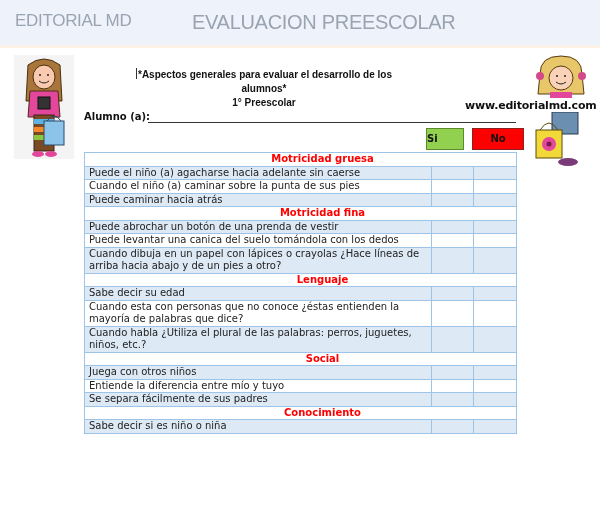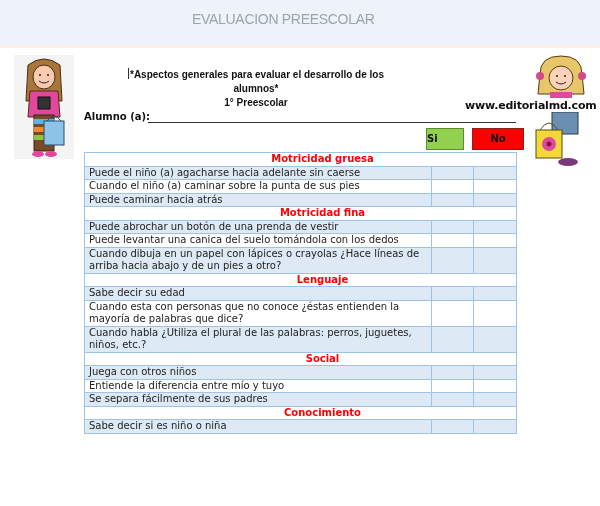--- a/index.html
+++ b/index.html
@@ -11,26 +11,26 @@
       background: #eef3fb;
       border-bottom: 3px solid #fdf0e4;
     }
     .topbar .t1 {
       position: absolute; left: 15px; top: 11px;
       font-family: "Liberation Sans", sans-serif; font-size: 17px;
       color: #9aa3b0; letter-spacing: -0.3px;
     }
     .topbar .t2 {
       position: absolute; left: 192px; top: 11px;
-      font-family: "Liberation Sans", sans-serif; font-size: 14px;
+      font-family: "Liberation Sans", sans-serif; font-size: 20px;
       color: #9aa3b0; letter-spacing: -0.3px;
     }
 
     .doc-title {
-      position: absolute; left: 116px; top: 68px; width: 280px;
+      position: absolute; left: 124px; top: 68px; width: 280px;
       text-align: center;
       font-family: "Liberation Sans", sans-serif; font-size: 10px; font-weight: bold; color: #111;
       line-height: 14px;
     }
     .doc-title .cursor { display: inline-block; width: 1px; height: 11px; background:#333; vertical-align: -1px; margin-right:1px; }
 
     .alumno {
       position: absolute; left: 84px; top: 111px;
       font-family: "DejaVu Sans", sans-serif; font-size: 10px; font-weight: bold; color: #111;
     }
@@ -77,20 +77,21 @@
     }
     table.eval tr.odd td { background: #dde9f5; }
     table.eval tr.even td { background: #ffffff; }
 
     .girl { position: absolute; }
   </style>
 </head>
 <body>
 
 <div class="topbar">
+  <span class="t1">EDITORIAL MD</span>
   <span class="t2">EVALUACION PREESCOLAR</span>
 </div>
 
 <svg class="girl" style="left:14px;top:55px;" width="60" height="104" viewBox="0 0 60 104">
   <rect x="0" y="0" width="60" height="104" fill="#f4f4f4"></rect>
 
   <path d="M14 10 Q30 -2 46 10 L48 46 L12 46 Z" fill="#a8763a" stroke="#4a2e10" stroke-width="1"></path>
 
   <ellipse cx="30" cy="22" rx="11" ry="12" fill="#f9c9b0" stroke="#4a2e10" stroke-width="1"></ellipse>
   <circle cx="26" cy="20" r="1" fill="#222"></circle>

